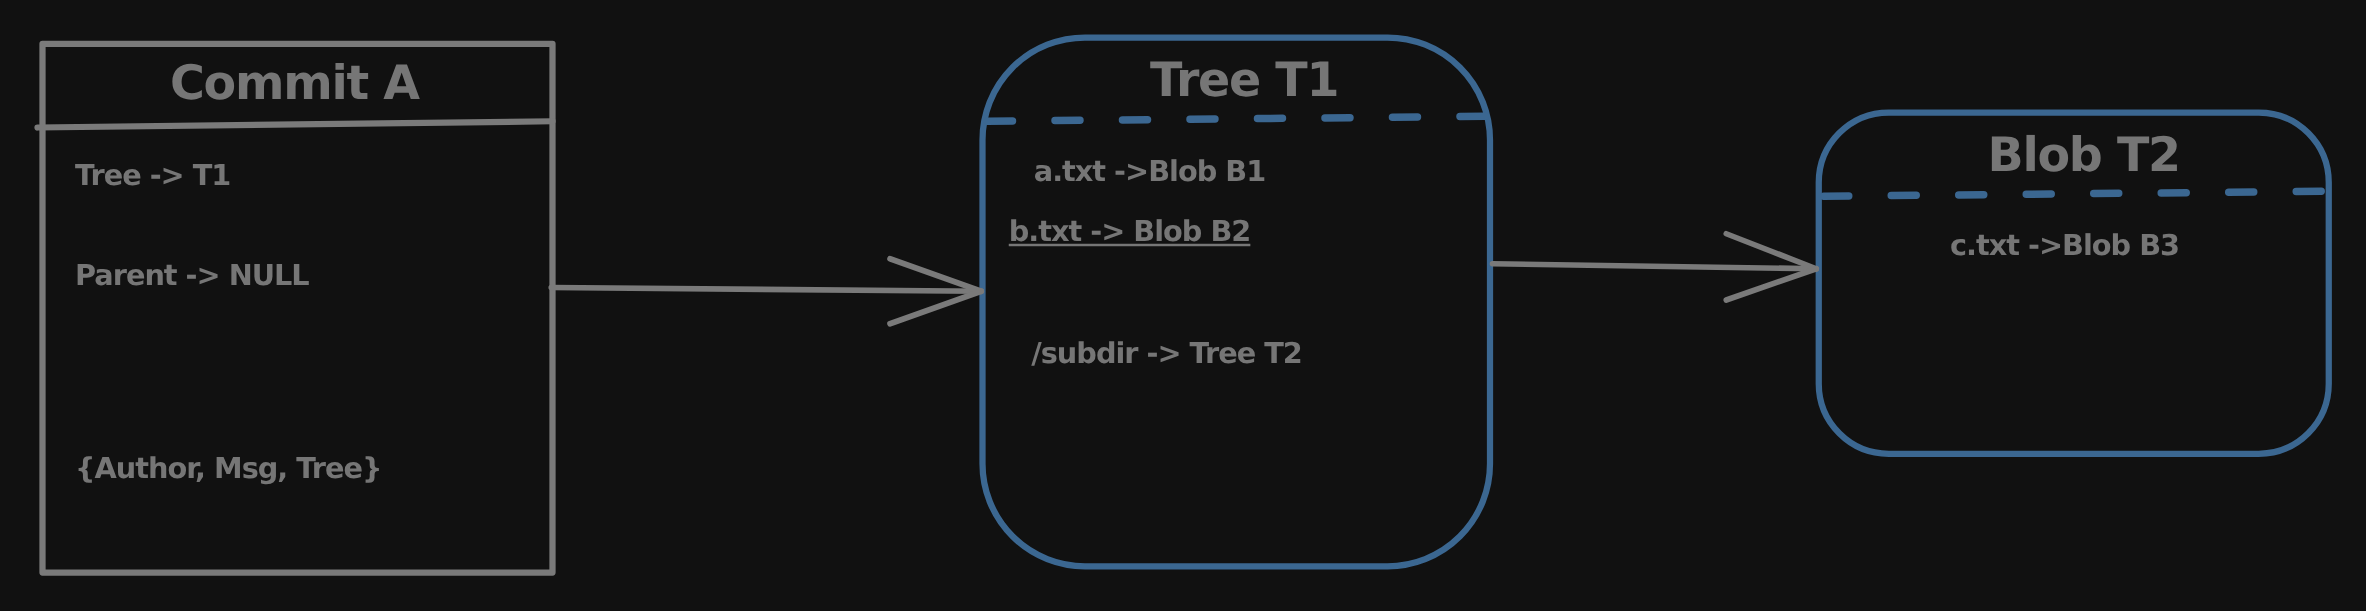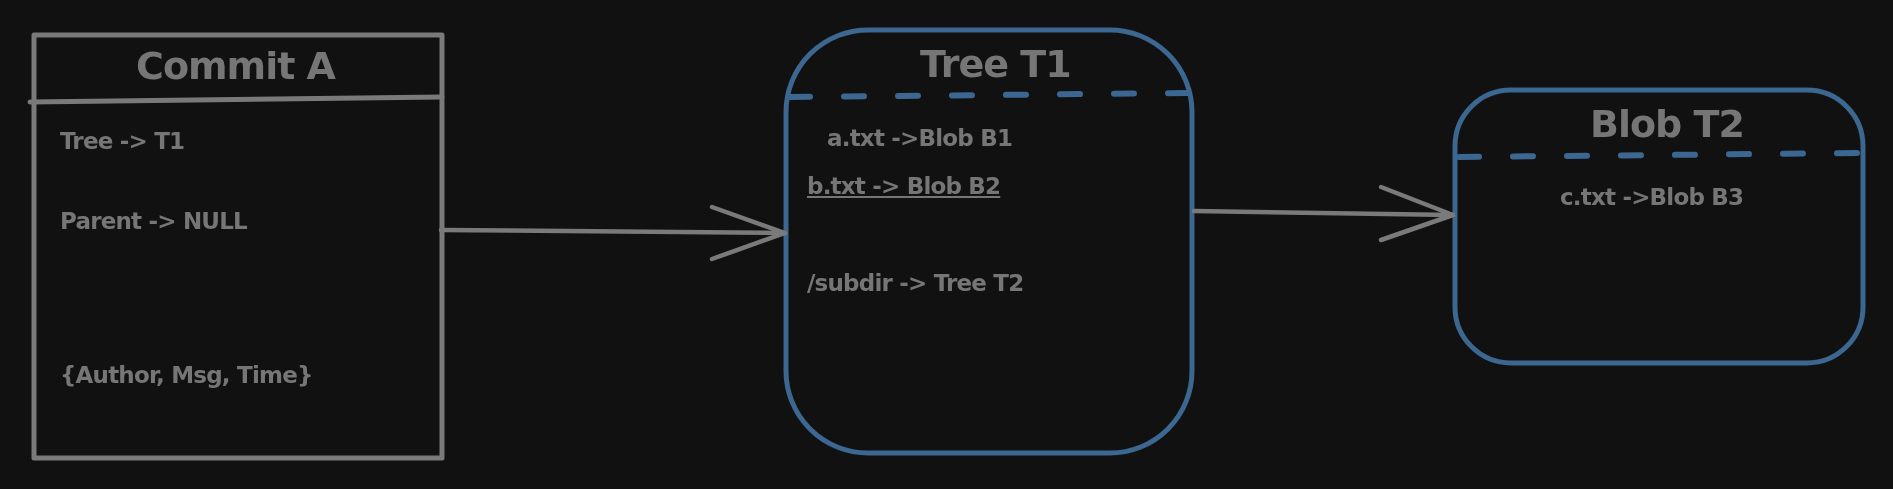--- a/index.html
+++ b/index.html
@@ -71,28 +71,28 @@
       <line x1="1194" y1="211" x2="1453" y2="215"></line>
       <line x1="1381" y1="187" x2="1453" y2="215"></line>
       <line x1="1381" y1="240" x2="1453" y2="215"></line>
     </g>
   </svg>
 
   <div class="node">
     <div class="txt title" style="left:136px; top:47px; width:200px;">Commit A</div>
     <div class="txt body" style="left:60px; top:130px;">Tree -&gt; T1</div>
     <div class="txt body" style="left:60px; top:190px;margin-top:20px;">Parent -&gt; NULL</div>
-    <div class="txt body" style="left:60px; top:364px;">{Author, Msg, Time}</div>
+    <div class="txt body" style="left:60px; top:364px;">{Author, Msg, Tree}</div>
   </div>
 
   <div class="node">
     <div class="txt title" style="left:920px; top:45px;">Tree T1</div>
     <div class="txt body" style="left:807px; top:127px;margin-left:20px;">a.txt -&gt;Blob B1</div>
     <div class="txt body" style="left:807px; top:175px;text-decoration:underline;">b.txt -&gt; Blob B2</div>
-    <div class="txt body" style="left:807px; top:272px;">/subdir -&gt; Tree T2</div>
+    <div class="txt body" style="left:825px; top:272px;">/subdir -&gt; Tree T2</div>
   </div>
 
   <div class="node">
     <div class="txt title" style="left:1590px; top:105px;">Blob T2</div>
     <div class="txt body" style="left:1560px; top:186px;">c.txt -&gt;Blob B3</div>
   </div>
 
 </div>
 
 </body></html>

